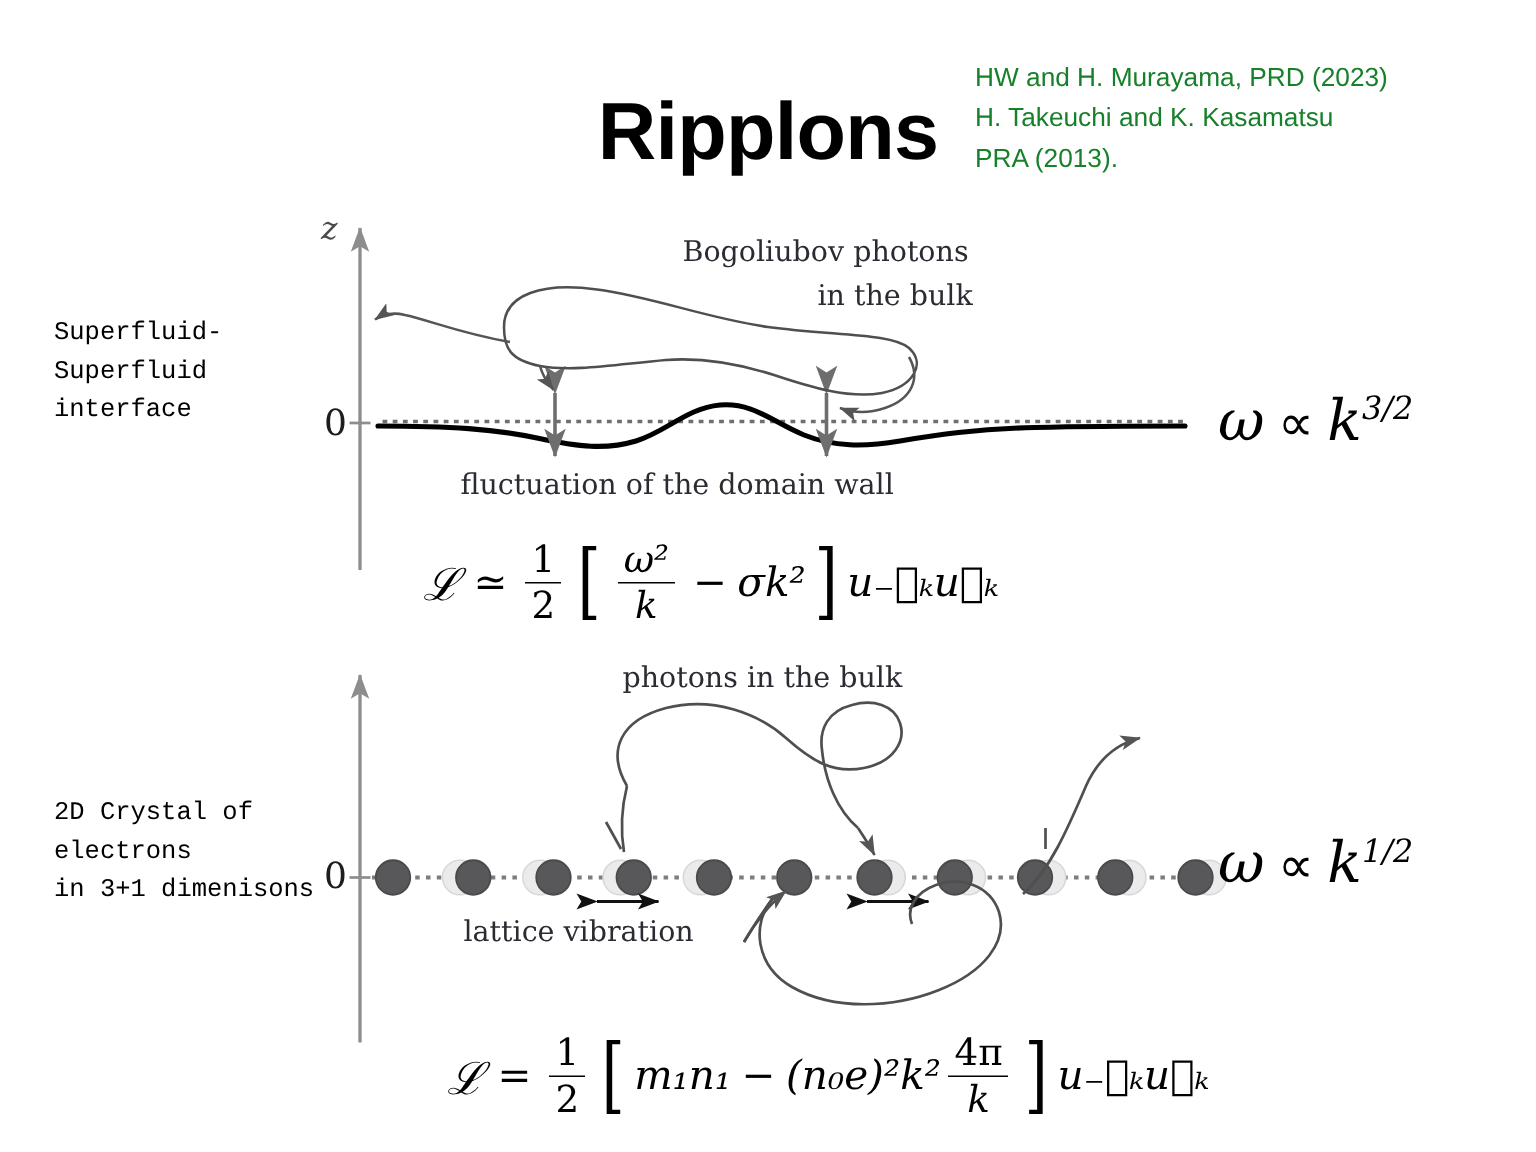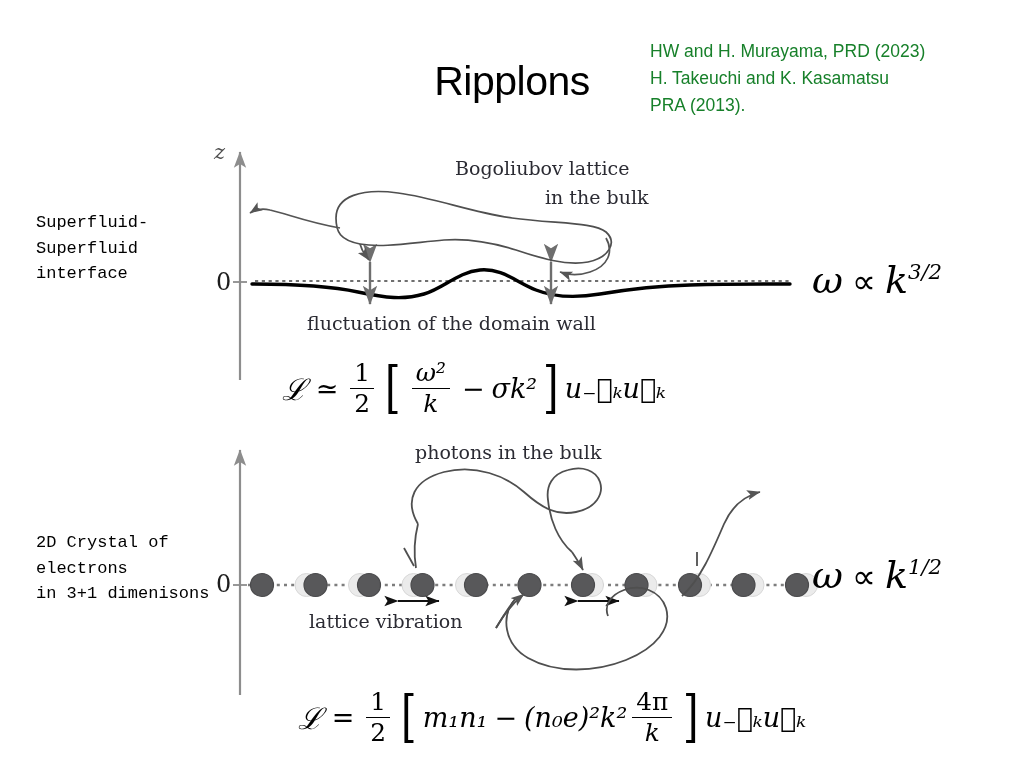--- a/index.html
+++ b/index.html
@@ -20,22 +20,22 @@
     inset: 0;
     background: #ffffff;
   }
   #slide-title {
     position: absolute;
     left: 0;
     top: 60px;
     width: 1024px;
     text-align: center;
     font-family: "Liberation Sans", sans-serif;
-    font-size: 41px;
-    font-weight: 400;
+    font-size: 54px;
+    font-weight: 700;
     line-height: 1.05;
     color: #000000;
     letter-spacing: -0.5px;
   }
   #citation {
     position: absolute;
     left: 650px;
     top: 38px;
     width: 370px;
     color: #17802a;
@@ -225,21 +225,21 @@
              C566,266 540,258 516,250 C494,243 470,238 444,240
              C410,243 382,248 360,244 C340,240 336,232 336,218 Z" fill="none" stroke="#4f4f4f" stroke-width="1.7"></path>
 
     <path d="M340,228 C306,222 288,214 270,210 C262,208 256,209 250,213" fill="none" stroke="#555555" stroke-width="1.7" marker-end="url(#ah)"></path>
 
     <path d="M360,244 C362,252 366,256 369,260" fill="none" stroke="#555555" stroke-width="1.7" marker-end="url(#ah)"></path>
 
     <path d="M606,238 C614,252 608,266 590,272 C578,276 568,275 560,272" fill="none" stroke="#555555" stroke-width="1.7" marker-end="url(#ah)"></path>
   </svg>
 
-  <div class="dtext" id="txt-bog-1">Bogoliubov lattice</div>
+  <div class="dtext" id="txt-bog-1">Bogoliubov photons</div>
   <div class="dtext" id="txt-bog-2">in the bulk</div>
   <div class="dtext" id="txt-fluct">fluctuation of the domain wall</div>
 
   <div class="disp" id="disp-1">
     <span>ω</span><span class="prop">∝</span><span>k</span><sup>3/2</sup>
   </div>
 
   <div class="eqn" id="eqn-1">
     <span class="scriptL">ℒ</span>
     <span class="op">≃</span>

